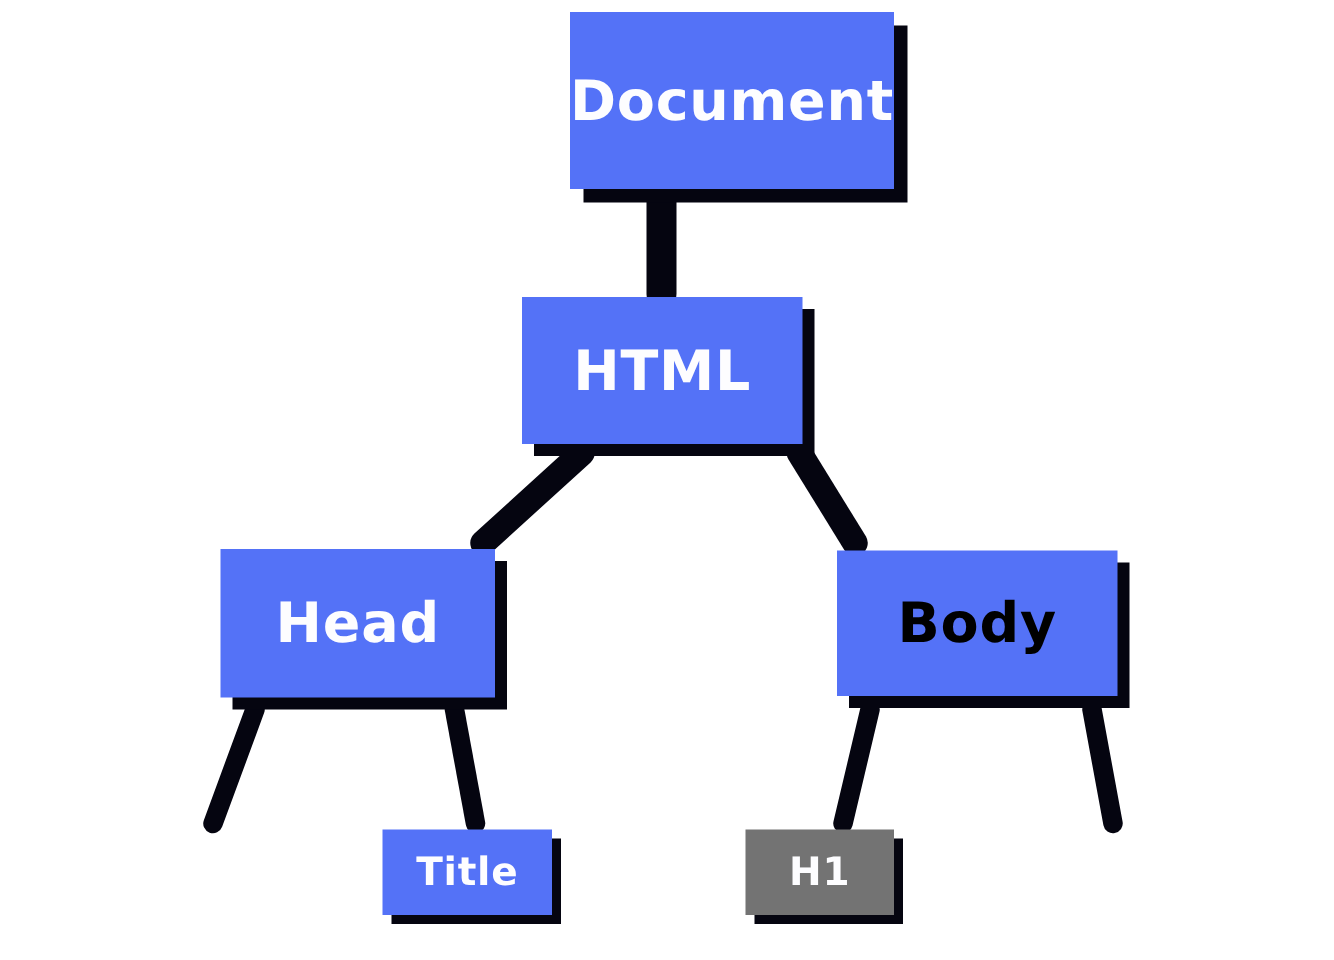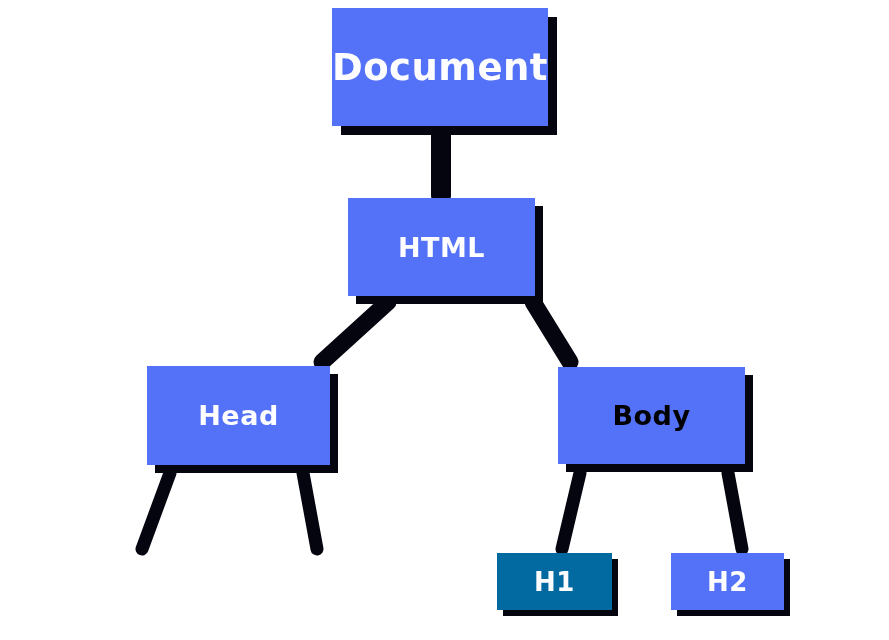--- a/index.html
+++ b/index.html
@@ -42,26 +42,26 @@
   .node .node-label {
     color: #fdfdff;
     font-weight: bold;
     letter-spacing: 0.5px;
     line-height: 1;
     white-space: nowrap;
     text-align: center;
   }
 
   
-  .node.lvl-root  { box-shadow: 9px 9px 0 0 #050510; }
+  .node.lvl-root  { box-shadow: 9px 9px 0 0 #050510; margin-left: 48px; }
   .node.lvl-mid   { box-shadow: 8px 8px 0 0 #050510; }
   .node.lvl-leaf  { box-shadow: 6px 6px 0 0 #050510; }
 
   .node.lvl-root .node-label { font-size: 37px; }
-  .node.lvl-mid  .node-label { font-size: 27px; }
+  .node.lvl-mid  .node-label { font-size: 37px; }
   .node.lvl-leaf .node-label { font-size: 26px; }
 </style>
 </head>
 <body>
 
 <div id="diagram-root">
 
   <svg id="edge-layer" viewBox="0 0 889 640" width="889" height="640" aria-hidden="true">
       <line x1="441" y1="132" x2="441" y2="196" stroke="#050510" stroke-width="20" stroke-linecap="round"></line>
       <line x1="388" y1="302" x2="322" y2="362" stroke="#050510" stroke-width="17" stroke-linecap="round"></line>
@@ -82,22 +82,22 @@
 
   <div class="node lvl-mid" style="left: 147px; top: 366px; width: 183px; height: 99px; background: rgb(84, 114, 247);">
     <span class="node-label" style="color: rgb(253, 253, 255);">Head</span>
   </div>
 
   <div class="node lvl-mid" style="left: 558px; top: 367px; width: 187px; height: 97px; background: rgb(84, 114, 247);">
     <span class="node-label" style="color: #000000;">Body</span>
   </div>
 
 
+  <div class="node lvl-leaf" style="left: 255px; top: 553px; width: 113px; height: 57px; background: rgb(84, 114, 247);">
+    <span class="node-label" style="color: rgb(253, 253, 255);">Title</span>
+  </div>
 
-  <div class="node lvl-leaf" style="left: 497px; top: 553px; width: 115px; height: 57px; background: #0369a1;">
+  <div class="node lvl-leaf" style="left: 497px; top: 553px; width: 99px; height: 57px; background: #737373;">
     <span class="node-label" style="color: rgb(253, 253, 255);">H1</span>
   </div>
 
-  <div class="node lvl-leaf" style="left: 671px; top: 553px; width: 113px; height: 57px; background: rgb(84, 114, 247);">
-    <span class="node-label" style="color: rgb(253, 253, 255);">H2</span>
-  </div>
 
 </div>
 
 </body></html>

